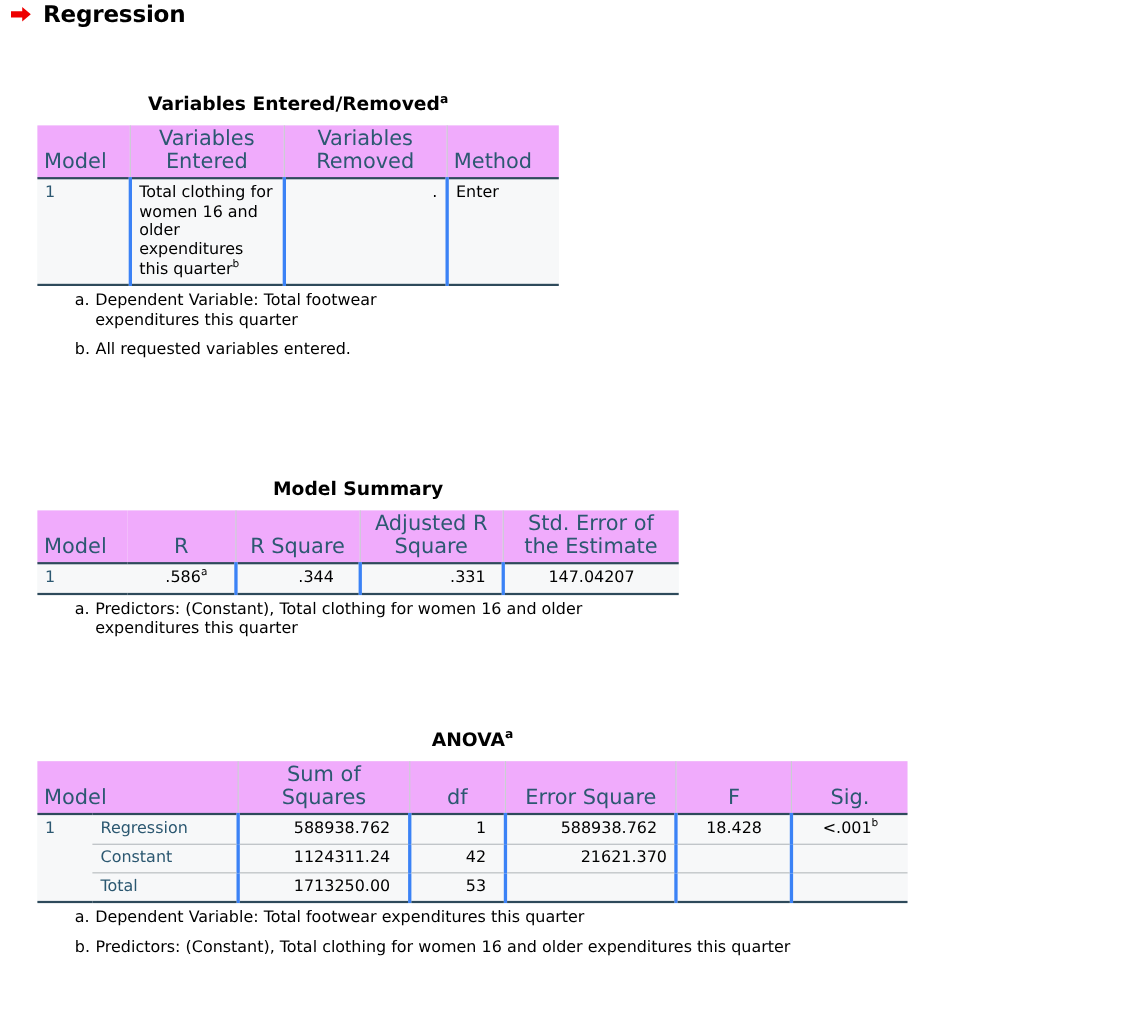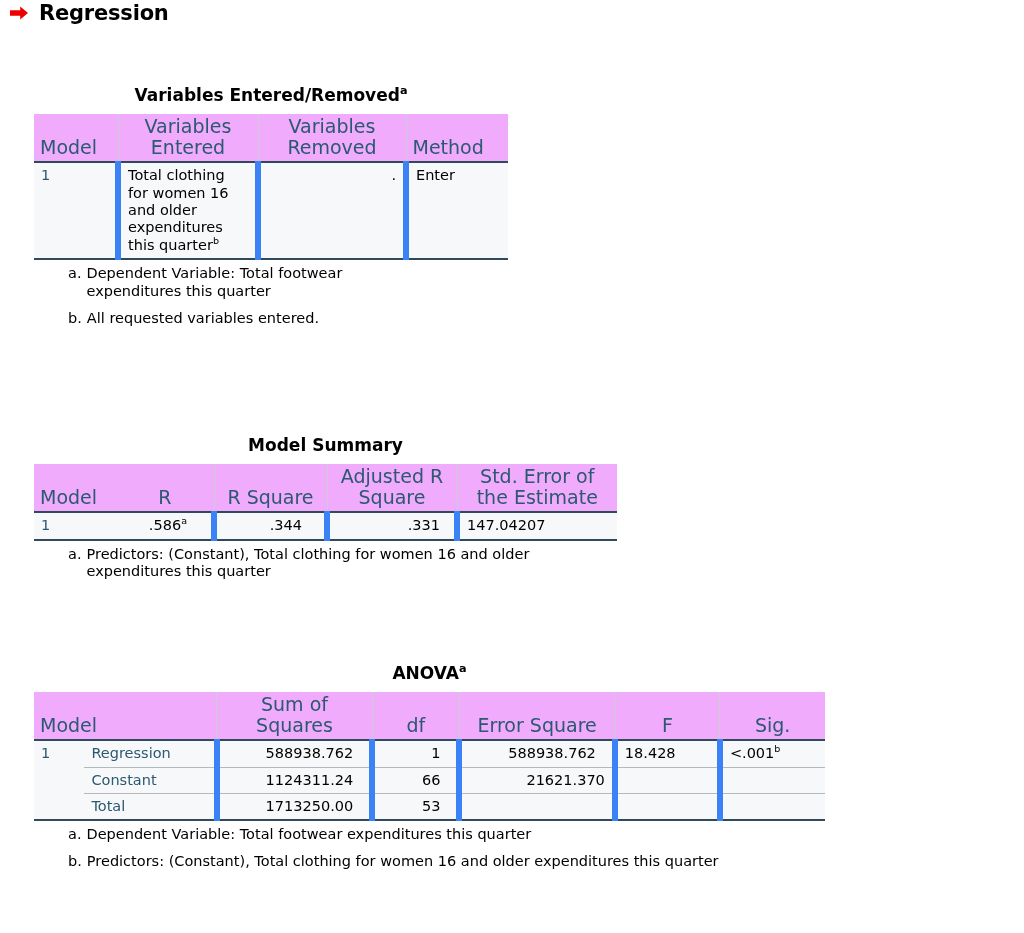--- a/index.html
+++ b/index.html
@@ -77,40 +77,40 @@
   }
   table.spss td {
     vertical-align: top;
     padding: 4px 7px 4px 7px;
     line-height: 1.2;
     background: #f7f8f9;
   }
 
   
   th.vdiv { border-left: 1px solid #c9ced2; }
-  td.vdiv { border-left: 6px solid #3b82f6; }
+  td.vdiv { border-left: 3px solid #3b82f6; }
 
   
   tr.head-row > th { border-bottom: 2px solid #2e4a5b; }
 
   
   tr.last-row > td { border-bottom: 2px solid #2e4a5b; }
 
   
   td.stub {
     background: #dcdcdc;
     color: #2c5871;
   }
   td.rowlabel {
     background: #dcdcdc;
     color: #2c5871;
     padding-left: 12px;
   }
   td.num { text-align: right; }
-  td.center { }
+  td.center { text-align: center; }
   td.left { text-align: left; }
 
   
   tr.sep > td { border-top: 1px solid #b4b9bd; }
 
   
   .notes {
     margin-top: 5px;
     font-size: 14.5px;
     color: #000;
@@ -267,21 +267,21 @@
         <td class="rowlabel">Regression</td>
         <td class="vdiv num" style="padding-right:16px;">588938.762</td>
         <td class="vdiv num" style="padding-right:16px;">1</td>
         <td class="vdiv num" style="padding-right:16px;">588938.762</td>
         <td class="vdiv center">18.428</td>
         <td class="vdiv center"><span>&lt;.001</span><sup class="sup">b</sup></td>
       </tr>
       <tr class="sep">
         <td class="rowlabel">Constant</td>
         <td class="vdiv num" style="padding-right:16px;">1124311.24</td>
-        <td class="vdiv num" style="padding-right:16px;">66</td>
+        <td class="vdiv num" style="padding-right:16px;">42</td>
         <td class="vdiv num" style="">21621.370</td>
         <td class="vdiv center"></td>
         <td class="vdiv center"></td>
       </tr>
       <tr class="sep last-row">
         <td class="rowlabel">Total</td>
         <td class="vdiv num" style="padding-right:16px;">1713250.00</td>
         <td class="vdiv num" style="padding-right:16px;">53</td>
         <td class="vdiv num" style="padding-right:16px;"></td>
         <td class="vdiv center"></td>

